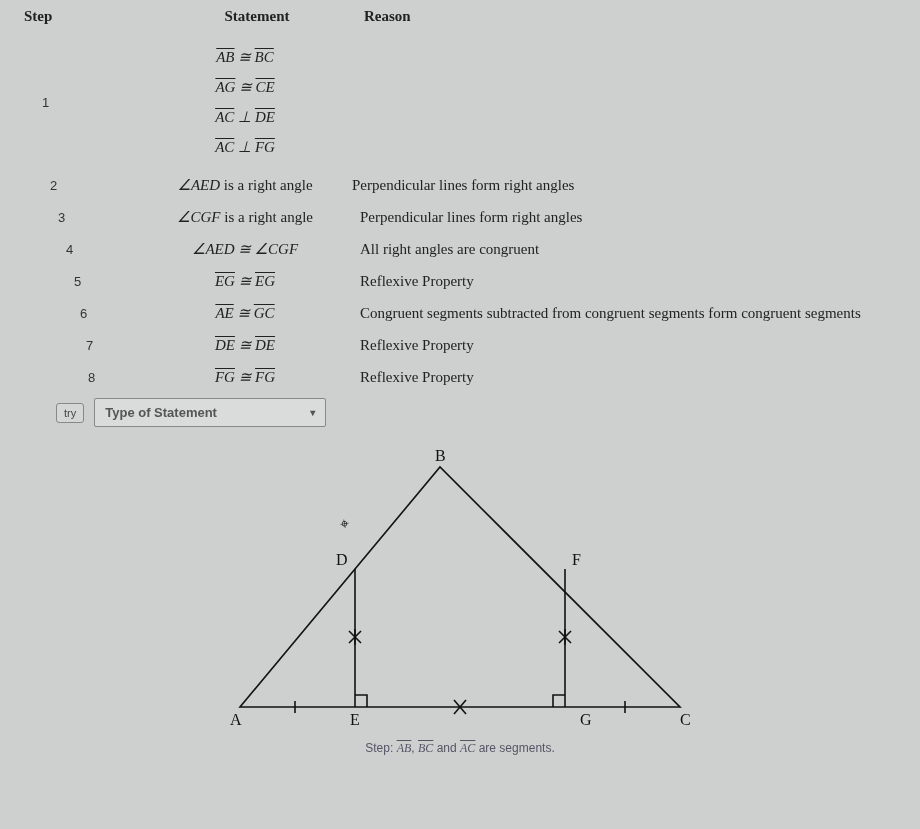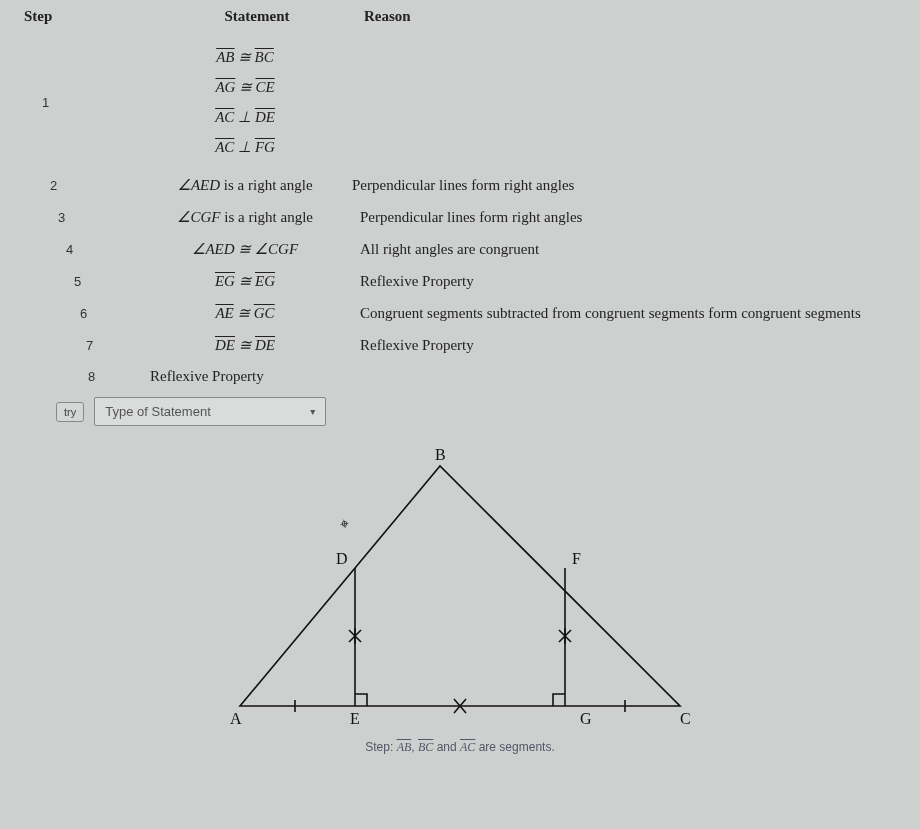--- a/index.html
+++ b/index.html
@@ -86,20 +86,21 @@
     font-family: Arial, sans-serif;
     font-size: 13px;
     color: #555;
     padding: 6px 10px;
     width: 232px;
     border-radius: 2px;
     display: flex;
     justify-content: space-between;
     align-items: center;
     cursor: pointer;
+    font-weight: bold;
   }
   .caret { font-size: 10px; color: #555; }
 
   .cursor {
     position: absolute;
     left: 340px;
     top: 515px;
     font-size: 16px;
     color: #222;
     transform: rotate(-10deg);
@@ -181,20 +182,23 @@
 <div class="row row-offset-7">
   <div class="step-num">7</div>
   <div class="stmt">
     <span class="seg">DE</span> ≅ <span class="seg">DE</span>
   </div>
   <div class="reason">Reflexive Property</div>
 </div>
 
 <div class="row row-offset-8">
   <div class="step-num">8</div>
+  <div class="stmt">
+    <span class="seg">FG</span> ≅ <span class="seg">FG</span>
+  </div>
   <div class="reason">Reflexive Property</div>
 </div>
 
 <div class="try-row">
   <button class="try-btn">try</button>
   <div class="type-select">
     <span>Type of Statement</span>
     <span class="caret">▾</span>
   </div>
 </div>

